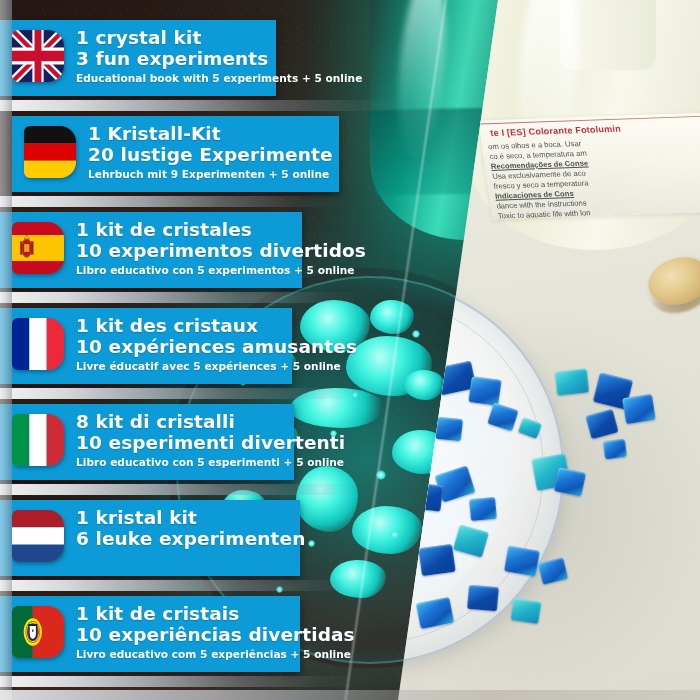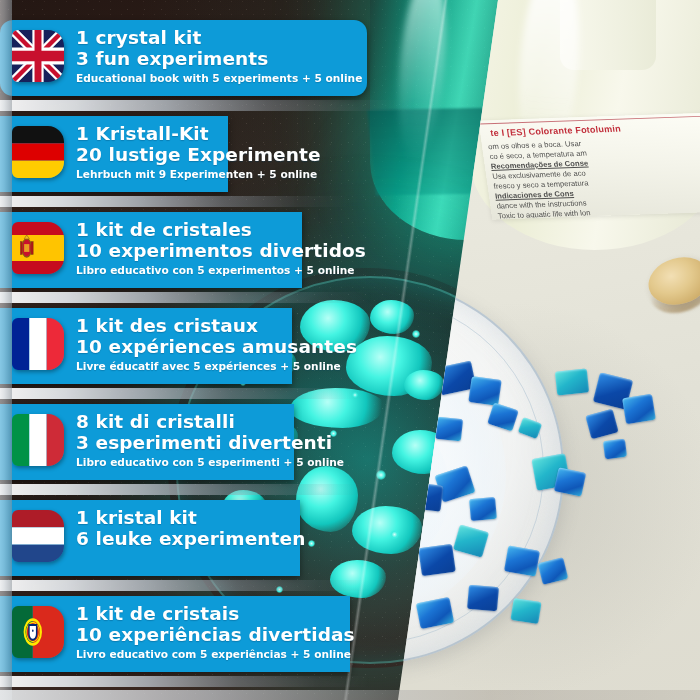--- a/index.html
+++ b/index.html
@@ -397,38 +397,38 @@
       <div class="crystal" style="left:418px;top:600px;width:34px;height:26px;transform:rotate(-11deg)"></div>
       <div class="crystal teal" style="left:512px;top:600px;width:28px;height:22px;transform:rotate(9deg)"></div>
       <div class="crystal" style="left:604px;top:440px;width:22px;height:18px;transform:rotate(-7deg)"></div>
       <div class="crystal teal" style="left:520px;top:420px;width:20px;height:16px;transform:rotate(20deg)"></div>
     </div>
 
     <div class="seam"></div>
   </div>
 
   <div id="banner-stack">
-      <div class="banner" style="top: 20px; width: 367px; border-radius: 13px;">
+      <div class="banner" style="top: 20px; width: 276px;">
         <div class="flag">
           <svg viewBox="0 0 60 40" preserveAspectRatio="none">
       <rect width="60" height="40" fill="#16215b"></rect>
       <path d="M0,0 L60,40 M60,0 L0,40" stroke="#fff" stroke-width="8"></path>
       <path d="M0,0 L60,40 M60,0 L0,40" stroke="#c8102e" stroke-width="4"></path>
       <path d="M30,0 L30,40 M0,20 L60,20" stroke="#fff" stroke-width="13"></path>
       <path d="M30,0 L30,40 M0,20 L60,20" stroke="#c8102e" stroke-width="8"></path>
     </svg>
         </div>
         <div class="btext">
           <div class="line1">1 crystal kit</div>
           <div class="line2">3 fun experiments</div>
           <div class="line3">Educational book with 5 experiments + 5 online</div>
         </div>
       </div>
       <div class="silver" style="top: 100px; width: 416px;"></div>
-      <div class="banner" style="top: 116px; width: 228px;">
+      <div class="banner" style="top: 116px; width: 327px; margin-left: 12px;">
         <div class="flag">
           <svg viewBox="0 0 60 40" preserveAspectRatio="none">
       <rect width="60" height="13.34" y="0" fill="#111"></rect>
       <rect width="60" height="13.34" y="13.34" fill="#d00"></rect>
       <rect width="60" height="13.34" y="26.66" fill="#fc0"></rect>
     </svg>
         </div>
         <div class="btext">
           <div class="line1">1 Kristall-Kit</div>
           <div class="line2">20 lustige Experimente</div>
@@ -475,40 +475,40 @@
       <div class="banner" style="top: 404px; width: 294px;">
         <div class="flag">
           <svg viewBox="0 0 60 40" preserveAspectRatio="none">
       <rect width="20" height="40" x="0" fill="#009246"></rect>
       <rect width="20" height="40" x="20" fill="#fff"></rect>
       <rect width="20" height="40" x="40" fill="#ce2b37"></rect>
     </svg>
         </div>
         <div class="btext">
           <div class="line1">8 kit di cristalli</div>
-          <div class="line2">3 esperimenti divertenti</div>
+          <div class="line2">10 esperimenti divertenti</div>
           <div class="line3">Libro educativo con 5 esperimenti + 5 online</div>
         </div>
       </div>
       <div class="silver" style="top: 484px; width: 364px;"></div>
       <div class="banner" style="top: 500px; width: 300px;">
         <div class="flag">
           <svg viewBox="0 0 60 40" preserveAspectRatio="none">
       <rect width="60" height="13.34" y="0" fill="#ae1c28"></rect>
       <rect width="60" height="13.34" y="13.34" fill="#fff"></rect>
       <rect width="60" height="13.34" y="26.66" fill="#21468b"></rect>
     </svg>
         </div>
         <div class="btext">
           <div class="line1">1 kristal kit</div>
           <div class="line2">6 leuke experimenten</div>
         </div>
       </div>
       <div class="silver" style="top: 580px; width: 370px;"></div>
-      <div class="banner" style="top: 596px; width: 350px;">
+      <div class="banner" style="top: 596px; width: 300px;">
         <div class="flag">
           <svg viewBox="0 0 60 40" preserveAspectRatio="none">
       <rect width="24" height="40" x="0" fill="#046a38"></rect>
       <rect width="36" height="40" x="24" fill="#da291c"></rect>
       <g transform="translate(24,20)">
         <circle r="9.5" fill="none" stroke="#ffe900" stroke-width="2.2"></circle>
         <circle r="7.4" fill="#da291c" stroke="#ffe900" stroke-width="0.8"></circle>
         <path d="M-4.4,-5.4 h8.8 v7 a4.4 4.4 0 0 1 -4.4 4.4 a4.4 4.4 0 0 1 -4.4 -4.4 z" fill="#fff" stroke="#002776" stroke-width="1.6"></path>
         <circle r="0.9" cy="-1" fill="#002776"></circle>
       </g>

